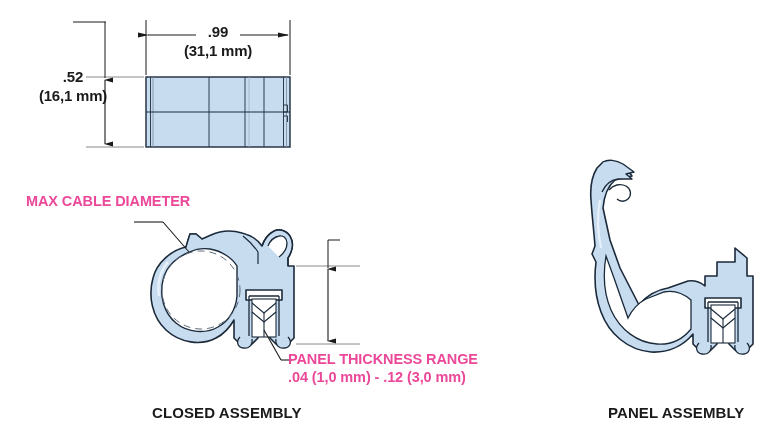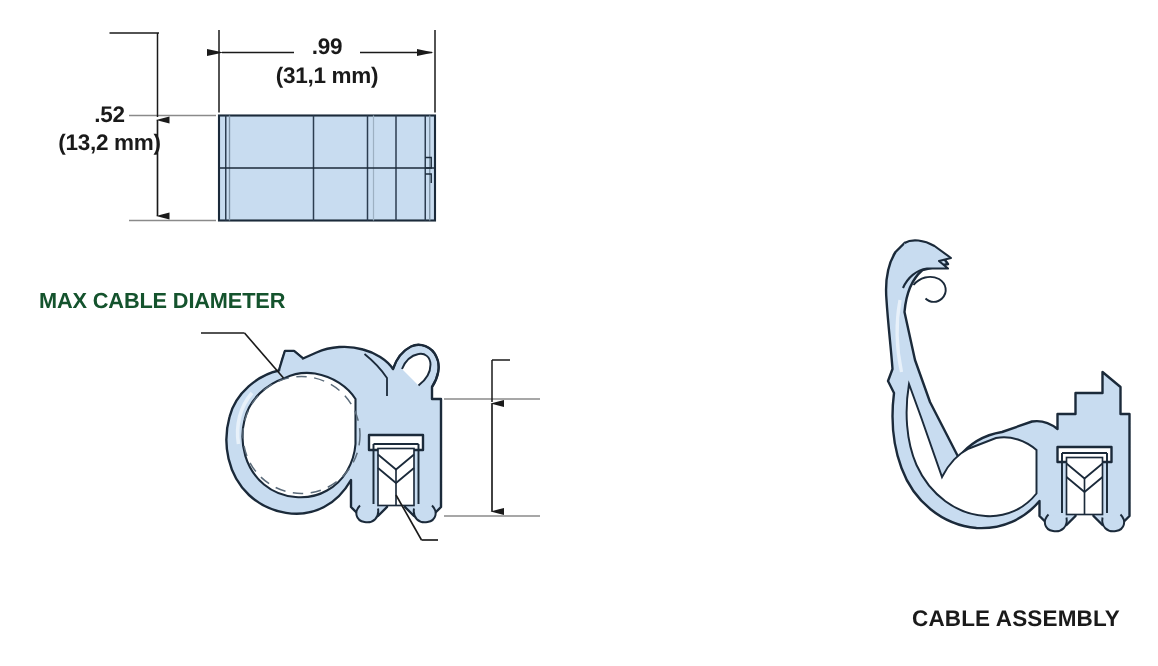--- a/index.html
+++ b/index.html
@@ -38,21 +38,21 @@
     color: #1a1a1a;
     white-space: pre;
     letter-spacing: 0.1px;
   }
   .label-block {
     position: absolute;
     font-family: "Liberation Sans", sans-serif;
     font-weight: bold;
     font-size: 14.5px;
     line-height: 18px;
-    color: #14532d;
+    color: #ec4899;
     white-space: pre;
     letter-spacing: -0.1px;
   }
   svg { display: block; }
 </style>
 </head>
 <body>
 
 <div id="stage">
 
@@ -207,24 +207,26 @@
       <path d="M711,309 L723,319 L735,309" fill="none" stroke="#1b2a3a" stroke-width="1.2"></path>
       <path d="M711,318 L723,328 L735,318" fill="none" stroke="#1b2a3a" stroke-width="1.2"></path>
       <path d="M723,319 L723,343" fill="none" stroke="#1b2a3a" stroke-width="1.1"></path>
       <path d="M699,343 C695,347 696,353 702,354 C708,355 712,351 711,345" fill="#c8dcf0" stroke="#1b2a3a" stroke-width="1.3"></path>
       <path d="M747,343 C751,347 750,353 744,354 C738,355 734,351 735,345" fill="#c8dcf0" stroke="#1b2a3a" stroke-width="1.3"></path>
 
       <path d="M600,200 C597,216 598,234 601,248" fill="none" stroke="#e8f1fa" stroke-width="2.2"></path>
     </g>
   </svg>
 
-  <div class="dim-text" style="left:18px; top:22px; text-align:center; width:110px;margin-top:45px;"><span>.52</span><br><span>(13,2 mm)</span></div>
+  <div class="dim-text" style="left:18px; top:22px; text-align:center; width:110px;margin-top:45px;"><span>.52</span><br><span>(16,1 mm)</span></div>
 
   <div class="dim-text" style="left:158px; top:22px; text-align:center; width:120px;"><span>.99</span><br><span>(31,1 mm)</span></div>
 
   <div class="label-block" style="left:26px; top:192px;"><span>MAX CABLE DIAMETER</span><br></div>
 
 
-
-
-  <div class="caption" style="left:608px; top:404px;">CABLE ASSEMBLY</div>
+  <div class="label-block" style="left:288px; top:350px;"><span>PANEL THICKNESS RANGE</span><br><span>.04 (1,0 mm) - .12 (3,0 mm)</span></div>
+
+  <div class="caption" style="left:152px; top:404px;">CLOSED ASSEMBLY</div>
+
+  <div class="caption" style="left:608px; top:404px;">PANEL ASSEMBLY</div>
 
 </div>
 
 </body></html>

